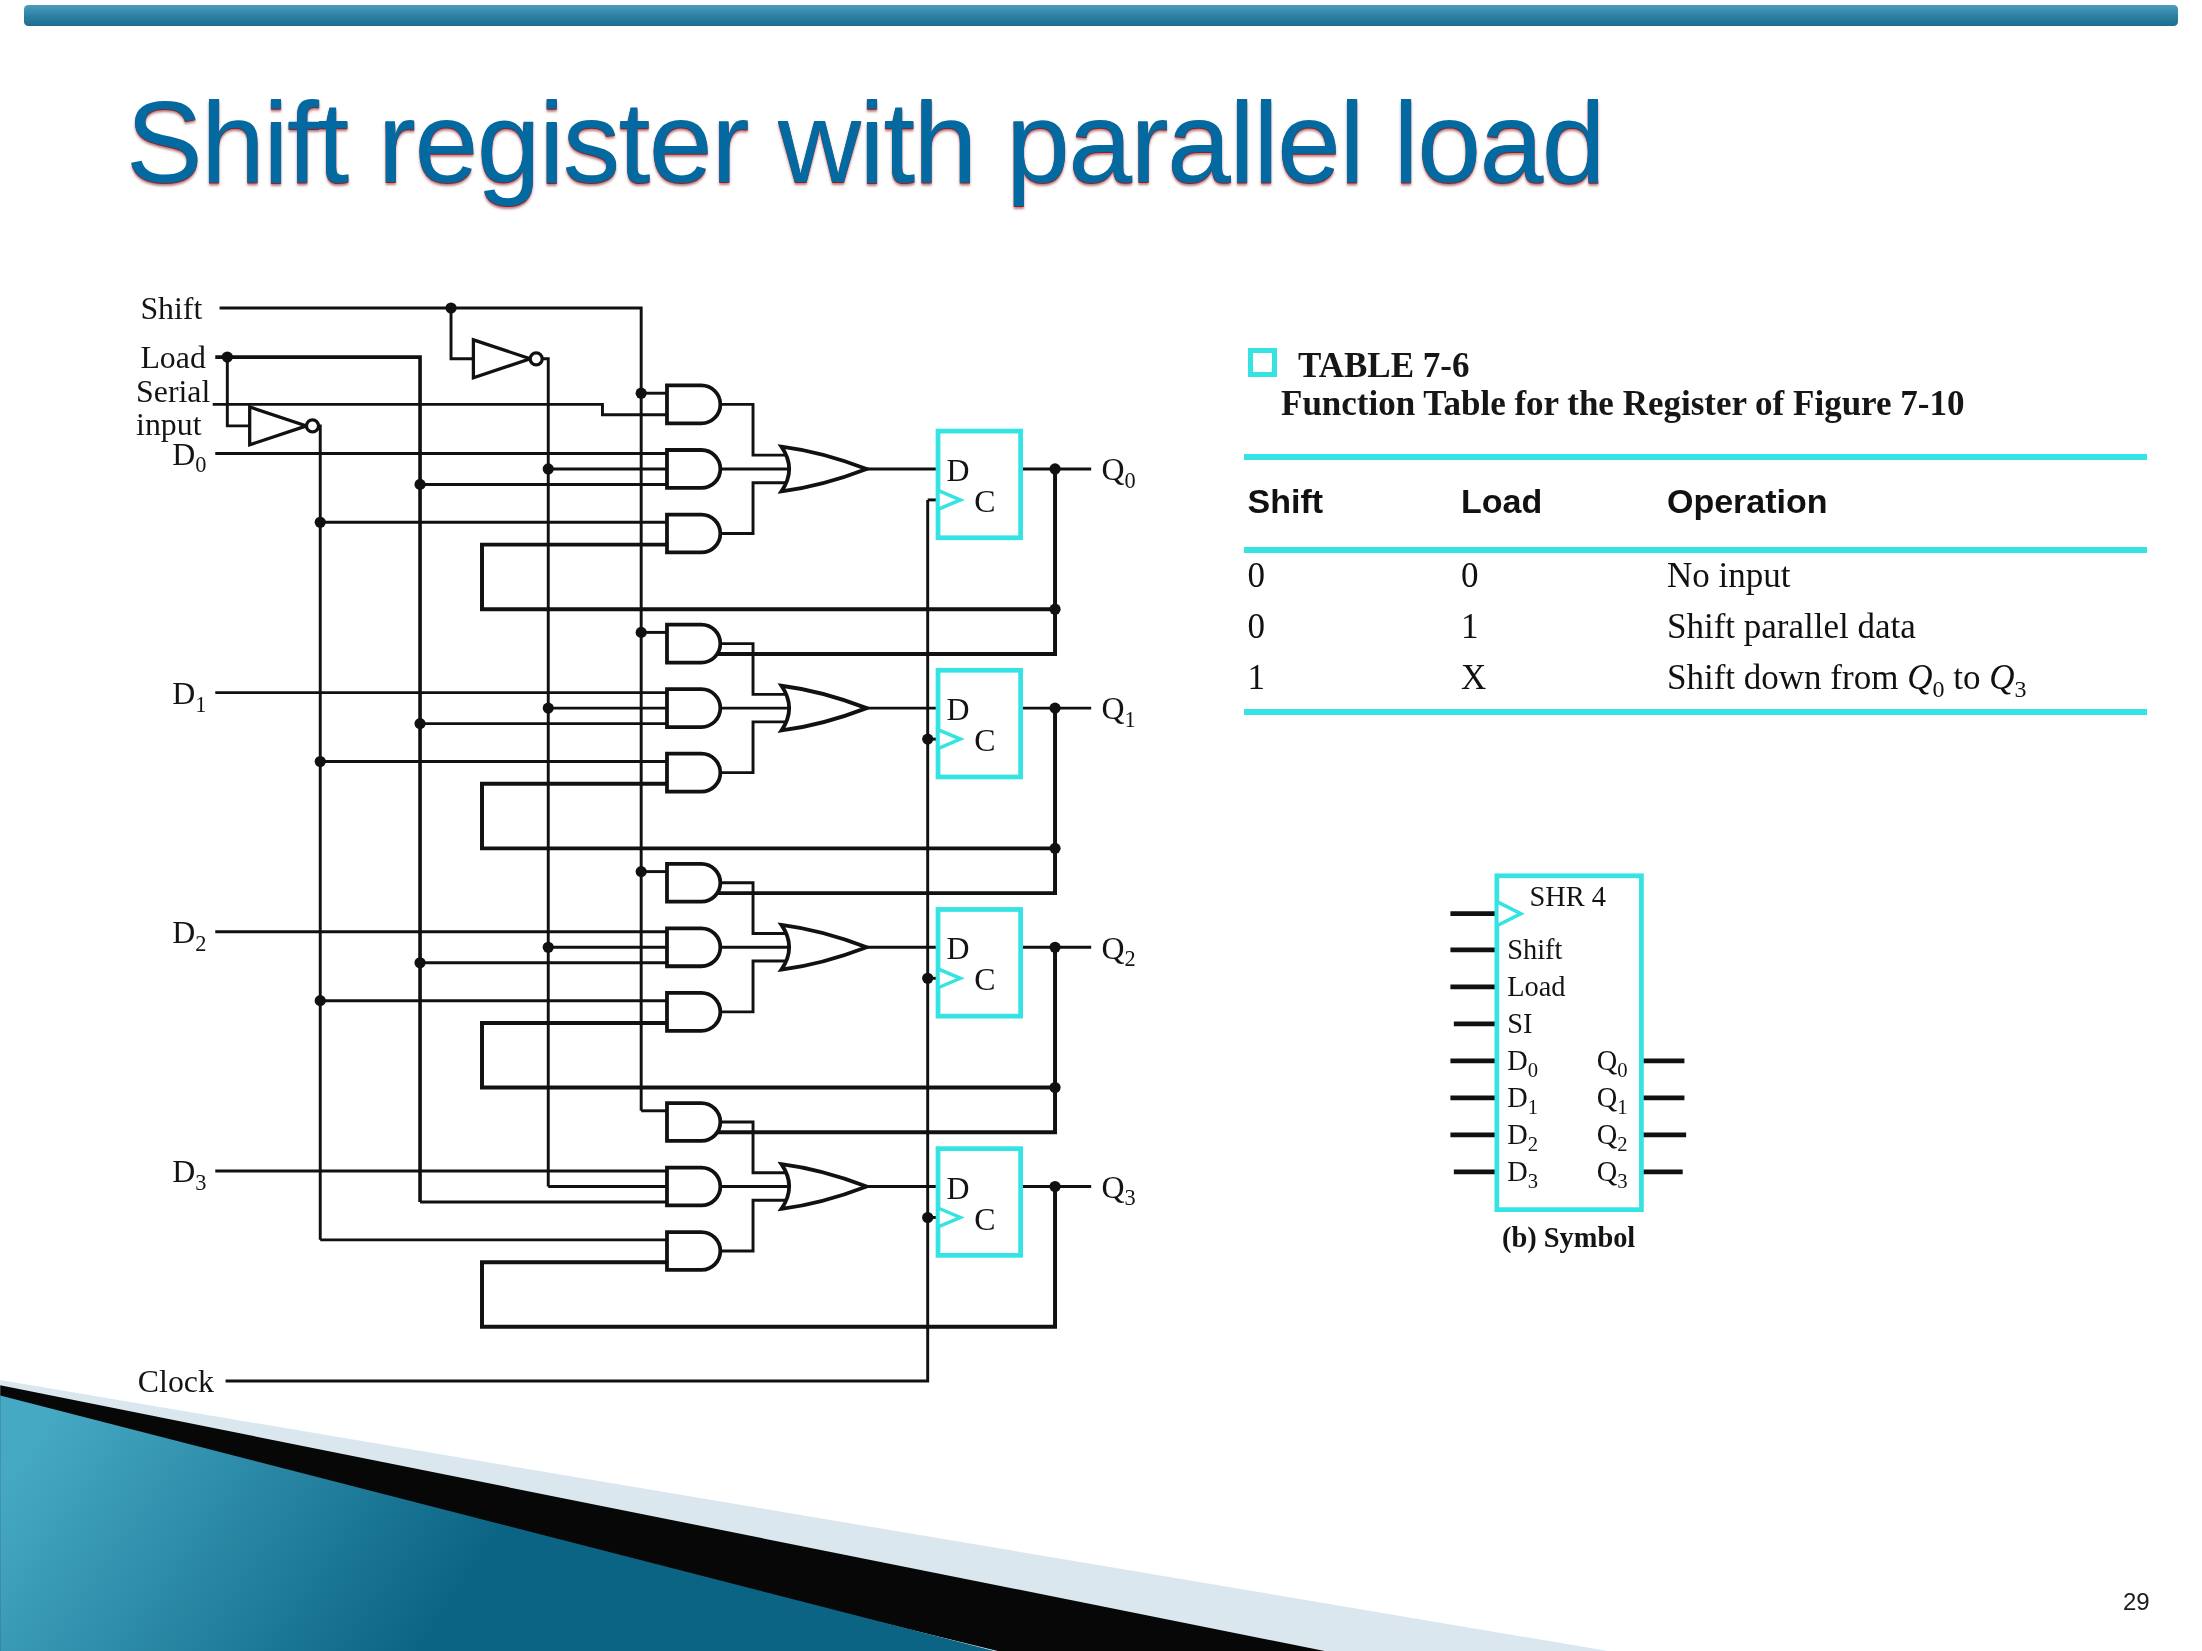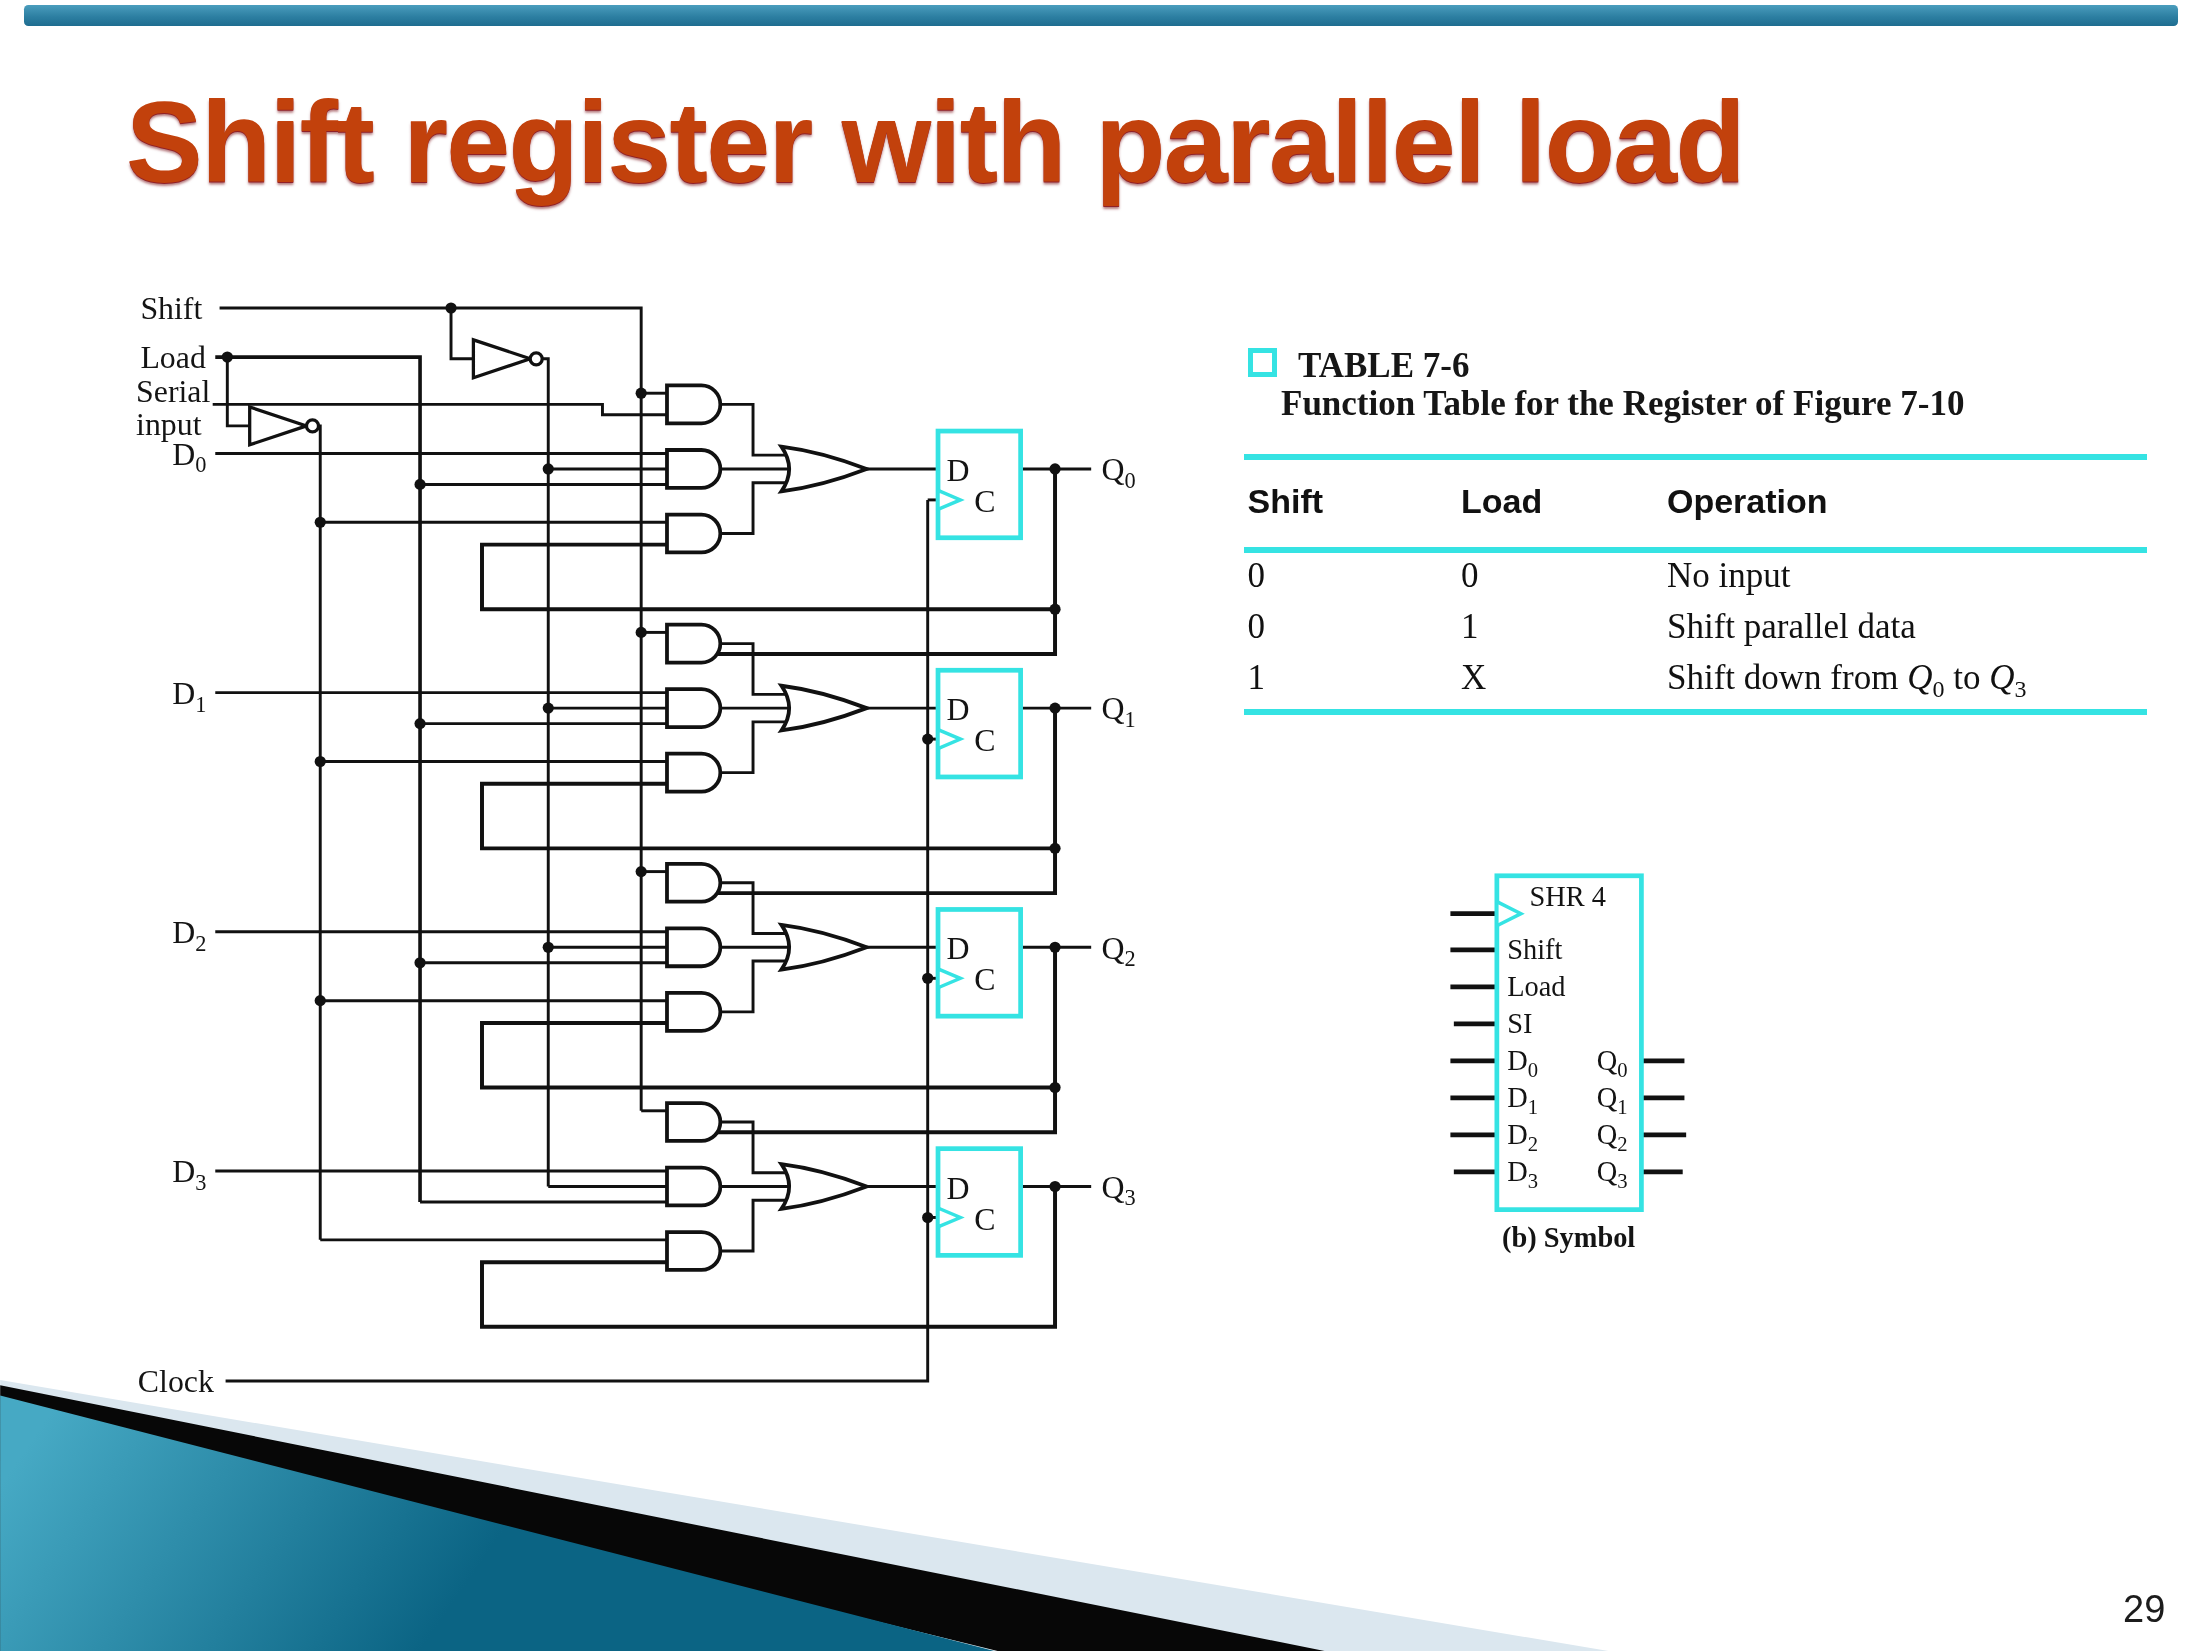--- a/index.html
+++ b/index.html
@@ -6,39 +6,39 @@
   body{
     width:2203px;height:1652px;position:relative;background:#ffffff;
     font-family:"Liberation Sans",sans-serif;overflow:hidden;
   }
   .top-bar{
     position:absolute;left:24px;top:5.2px;width:2154px;height:20.6px;border-radius:4.3px;
     background:linear-gradient(180deg,#4a9dbd 0%,#2d7fa2 55%,#1e6d90 100%);
   }
   .slide-title{
     position:absolute;left:126px;top:76px;width:2031px;
-    font-size:115px;font-weight:700;letter-spacing:-1.7px;color:#c2410c;
+    font-size:115px;font-weight:400;letter-spacing:-1.7px;color:#0369a1;
     text-shadow:0 3.4px 2.6px rgba(122,16,24,.55),0 0.9px 0 rgba(160,30,38,.9);
     white-space:nowrap;
   }
   
   .fn-table{position:absolute;left:1239px;top:334px;width:946px;height:404px;}
   .fn-bullet{position:absolute;left:8.6px;top:13.8px;width:19px;height:19px;border:5.2px solid #35e3e3;background:#fff;}
   .fn-title1{position:absolute;left:59px;top:12px;font-family:"Liberation Serif",serif;font-weight:700;font-size:35px;color:#161616;}
   .fn-title2{position:absolute;left:42px;top:50px;font-family:"Liberation Serif",serif;font-weight:700;font-size:35px;color:#161616;white-space:nowrap;}
   .fn-rule{position:absolute;left:5.2px;width:903px;height:6px;background:#35e3e3;}
   .rule-1{top:120px;} .rule-2{top:213px;} .rule-3{top:375px;}
   .fn-head{position:absolute;top:148px;font-size:34px;font-weight:700;color:#111;}
   .fn-cell{position:absolute;font-family:"Liberation Serif",serif;font-size:35px;color:#111;white-space:pre-wrap;}
   .col-1{left:8.6px;} .col-2{left:222px;} .col-3{left:428px;text-align:center;}
   .row-1{top:222px;} .row-2{top:273px;} .row-3{top:324px;}
   .fn-cell sub{font-size:24px;}
   .fn-cell i{font-family:"Liberation Serif",serif;}
   
-  .page-number{position:absolute;left:2123px;top:1588px;font-size:38px;color:#1c1c1c;}
+  .page-number{position:absolute;left:2123px;top:1588px;font-size:24px;color:#1c1c1c;}
   
   .main-svg{position:absolute;left:0;top:0;}
   .symbol-svg{position:absolute;left:1402px;top:856px;}
   text{fill:#141414;}
 </style>
 </head>
 <body>
 
 <div class="top-bar"></div>
 

